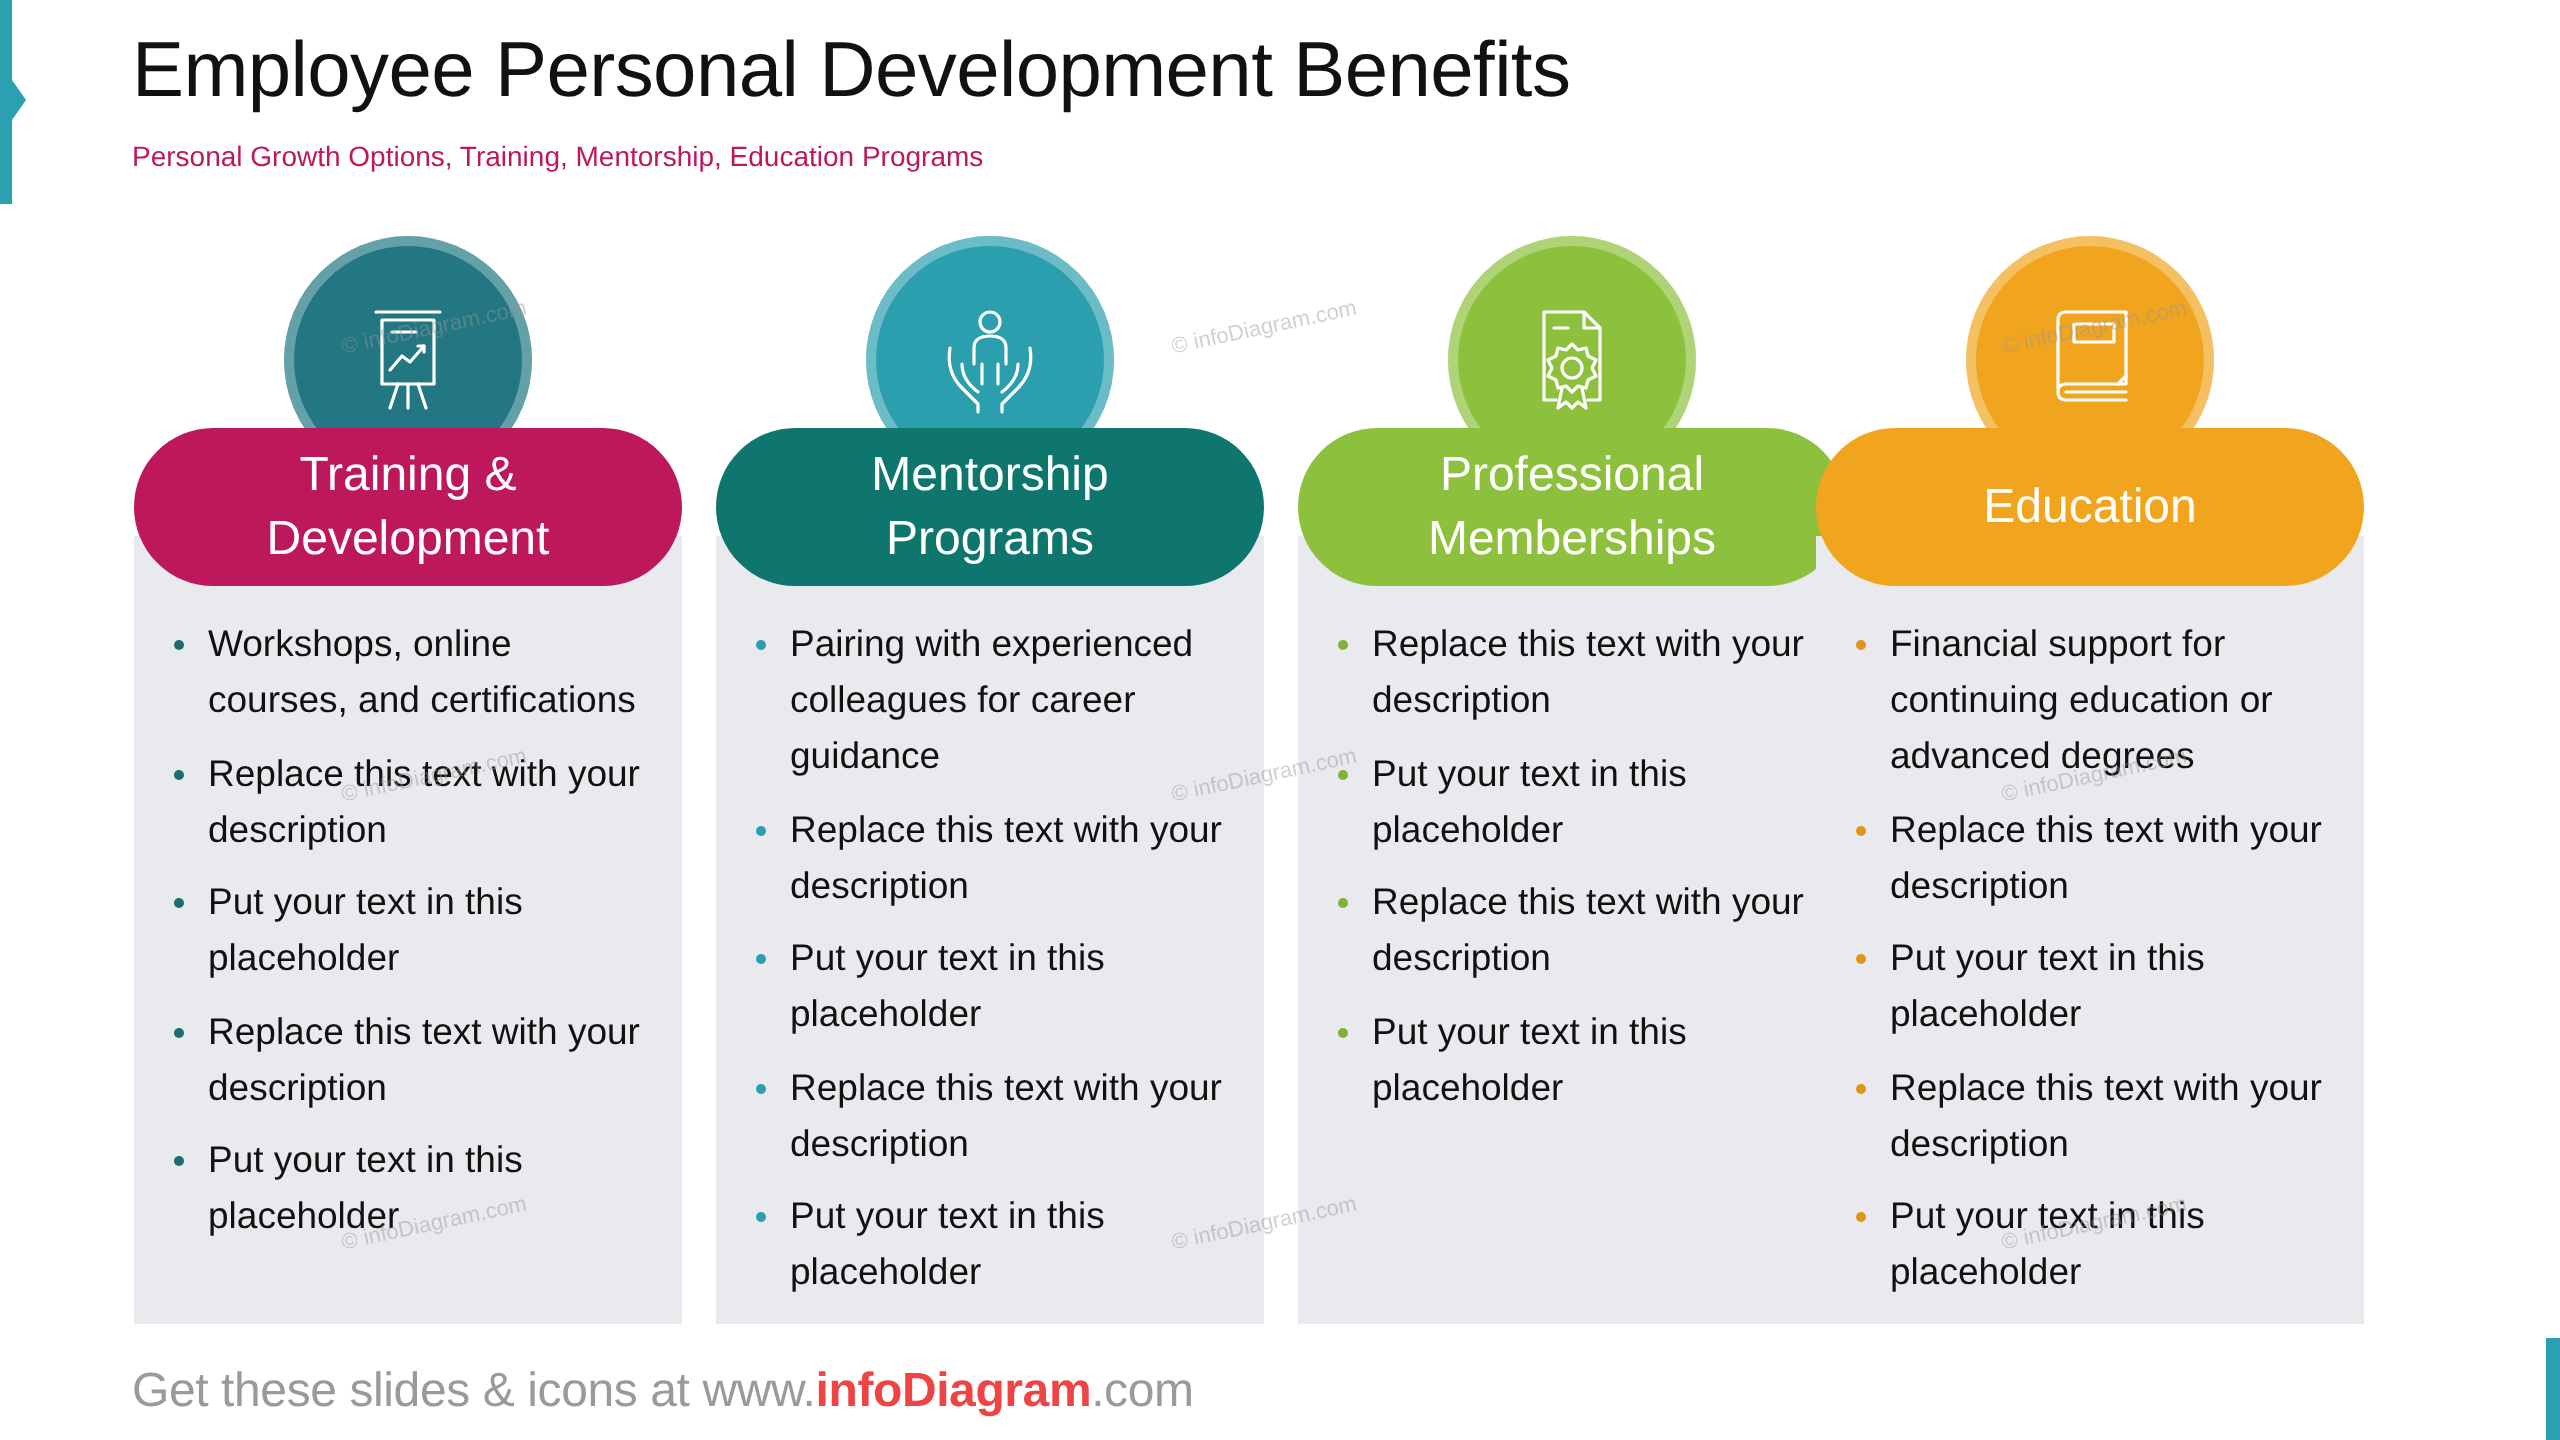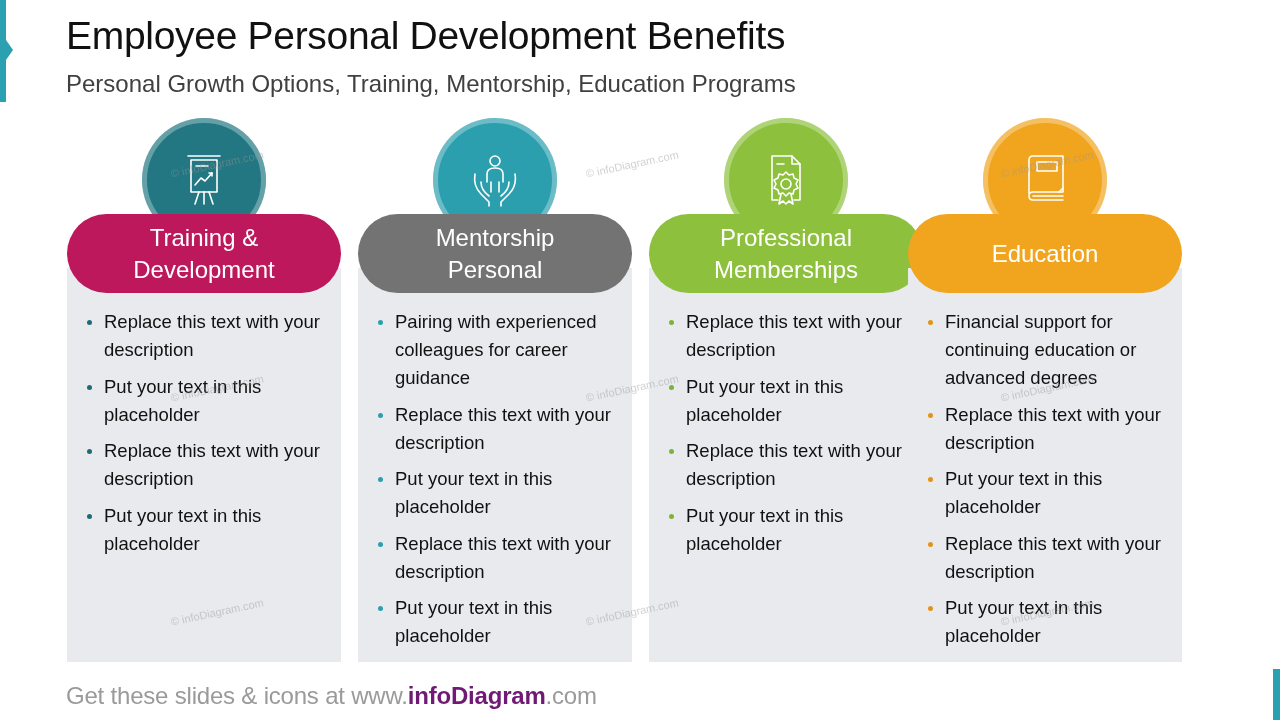--- a/index.html
+++ b/index.html
@@ -5,37 +5,37 @@
   * { box-sizing: border-box; margin: 0; padding: 0; }
   html, body { width: 1280px; height: 720px; background: #ffffff; overflow: hidden; }
   body { position: relative; font-family: "Liberation Sans", "DejaVu Sans", sans-serif; color: #111; }
 
   .left-accent { position: absolute; left: 0; top: 0; width: 6px; height: 102px; background: #2ba0b0; }
   .left-accent-tip { position: absolute; left: 6px; top: 40px; width: 0; height: 0;
     border-top: 10px solid transparent; border-bottom: 10px solid transparent; border-left: 7px solid #2ba0b0; }
   .right-accent { position: absolute; right: 0; top: 669px; width: 7px; height: 51px; background: #2ba0b0; }
 
   .title { position: absolute; left: 66px; top: 14px; font-size: 39px; font-weight: 400; color: #111; letter-spacing: -0.3px; white-space: nowrap; }
-  .subtitle { position: absolute; left: 66px; top: 70px; font-size: 24px; color: #404040; white-space: nowrap; }
+  .subtitle { position: absolute; left: 66px; top: 70px; font-size: 14px; color: #be185d; white-space: nowrap; }
 
   .column { position: absolute; top: 118px; width: 274px; height: 544px; }
   .body-panel { position: absolute; left: 0; top: 150px; width: 274px; height: 394px; background: #e8eaee; }
   .icon-circle { position: absolute; left: 75px; top: 0; width: 124px; height: 124px; border-radius: 50%; display: flex; align-items: center; justify-content: center; }
   .icon-ring { position: absolute; inset: 0; border-radius: 50%; border: 5px solid rgba(255,255,255,0.3); }
   .icon-circle svg { width: 56px; height: 56px; position: relative; }
   .header-pill { position: absolute; left: 0; top: 96px; width: 274px; height: 79px; border-radius: 40px; display: flex; flex-direction: column; align-items: center; justify-content: center; color: #fff; font-size: 24px; line-height: 32px; text-align: center; }
 
   .bullets { position: absolute; left: 18px; top: 190px; width: 245px; list-style: none; }
   .bullets li { position: relative; padding-left: 19px; font-size: 18.5px; line-height: 28px; color: #111; margin-bottom: 8.5px; }
   .bullets li .dot { position: absolute; left: 2px; top: 12px; width: 5px; height: 5px; border-radius: 50%; }
 
   .watermark { position: absolute; font-size: 11px; color: rgba(150,150,150,0.45); transform: rotate(-12deg); white-space: nowrap; pointer-events: none; }
 
   .footer { position: absolute; left: 66px; top: 682px; font-size: 24px; color: #9a9a9a; white-space: nowrap; letter-spacing: -0.2px; }
-  .footer b { font-weight: 700; color: #701a75; text-align: center; }
+  .footer b { font-weight: 700; color: #ef4444; text-align: center; }
 </style>
 </head>
 <body>
 
 <div class="left-accent"></div>
 <div class="left-accent-tip"></div>
 <div class="right-accent"></div>
 
 <h1 class="title">Employee Personal Development Benefits</h1>
 <div class="subtitle">Personal Growth Options, Training, Mentorship, Education Programs</div>
@@ -53,20 +53,21 @@
       <line x1="23" y1="40" x2="19" y2="52"></line>
       <line x1="28" y1="40" x2="28" y2="52"></line>
       <line x1="33" y1="40" x2="37" y2="52"></line>
     </svg>
   </div>
   <div class="header-pill" style="background:#be185d;">
     <span>Training &amp;</span>
     <span>Development</span>
   </div>
   <ul class="bullets">
+    <li><span class="dot" style="background:#1e6b74;"></span><span>Workshops, online courses, and certifications</span></li>
     <li><span class="dot" style="background:#1e6b74;"></span><span>Replace this text with your description</span></li>
     <li><span class="dot" style="background:#1e6b74;"></span><span>Put your text in this placeholder</span></li>
     <li><span class="dot" style="background:#1e6b74;"></span><span>Replace this text with your description</span></li>
     <li><span class="dot" style="background:#1e6b74;"></span><span>Put your text in this placeholder</span></li>
   </ul>
 </div>
 
 <div class="column" style="left:358px;">
   <div class="body-panel"></div>
   <div class="icon-circle" style="background:#2b9fae;">
@@ -74,23 +75,23 @@
     <svg viewBox="0 0 56 56" fill="none" stroke="#fff" stroke-width="1.6" stroke-linecap="round" stroke-linejoin="round">
       <circle cx="28" cy="9" r="5"></circle>
       <path d="M20 30 V22 Q20 16 28 16 Q36 16 36 22 V30"></path>
       <path d="M24 40 V30 M32 40 V30"></path>
       <path d="M8 22 Q6 34 14 42 L22 50 V54"></path>
       <path d="M14 30 Q14 38 22 44"></path>
       <path d="M48 22 Q50 34 42 42 L34 50 V54"></path>
       <path d="M42 30 Q42 38 34 44"></path>
     </svg>
   </div>
-  <div class="header-pill" style="background:#737373;">
+  <div class="header-pill" style="background:#0f766e;">
     <span>Mentorship</span>
-    <span>Personal</span>
+    <span>Programs</span>
   </div>
   <ul class="bullets">
     <li><span class="dot" style="background:#2b9fae;"></span><span>Pairing with experienced colleagues for career guidance</span></li>
     <li><span class="dot" style="background:#2b9fae;"></span><span>Replace this text with your description</span></li>
     <li><span class="dot" style="background:#2b9fae;"></span><span>Put your text in this placeholder</span></li>
     <li><span class="dot" style="background:#2b9fae;"></span><span>Replace this text with your description</span></li>
     <li><span class="dot" style="background:#2b9fae;"></span><span>Put your text in this placeholder</span></li>
   </ul>
 </div>
 

